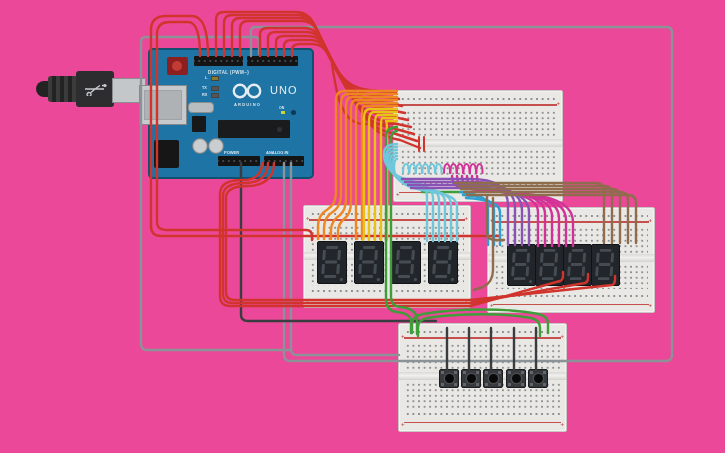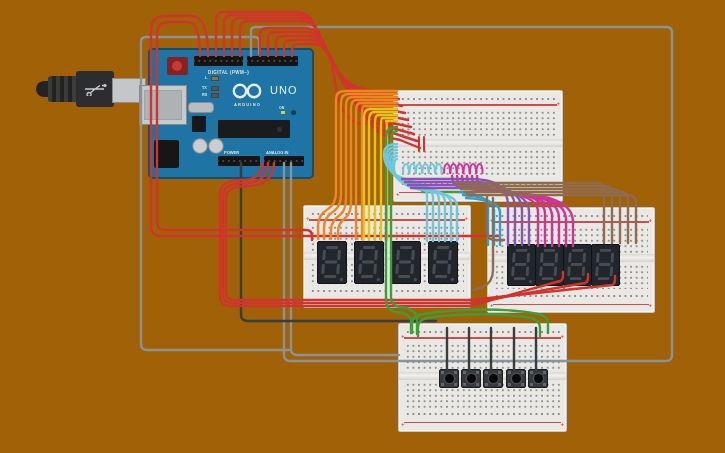--- a/index.html
+++ b/index.html
@@ -1,16 +1,16 @@
 <!DOCTYPE html>
 <html><head>
 <meta charset="utf-8">
 <style>
   html,body{margin:0;padding:0;background:#fff;}
-  .stage{position:relative;width:725px;height:453px;background:#a16207;overflow:hidden;
+  .stage{position:relative;width:725px;height:453px;background:#ec4899;overflow:hidden;
          font-family:"Liberation Sans",sans-serif;}
   
   .bb{position:absolute;background:#e9e8e5;border:1px solid #c9c7c3;border-radius:2px;
       box-shadow:inset 0 0 0 1px #f4f3f1;}
   .dots{position:absolute;left:6px;right:6px;
         background-image:radial-gradient(circle,#8d8e90 1.05px,rgba(0,0,0,0) 1.35px);
         background-size:5.6px 5.5px;}
   .railline{position:absolute;left:5px;right:5px;height:1.5px;background:#c6504e;}
   .channel{position:absolute;left:0;right:0;height:8px;
            background:linear-gradient(#d9d8d5,#f1f0ee 45%,#d3d2cf);}

